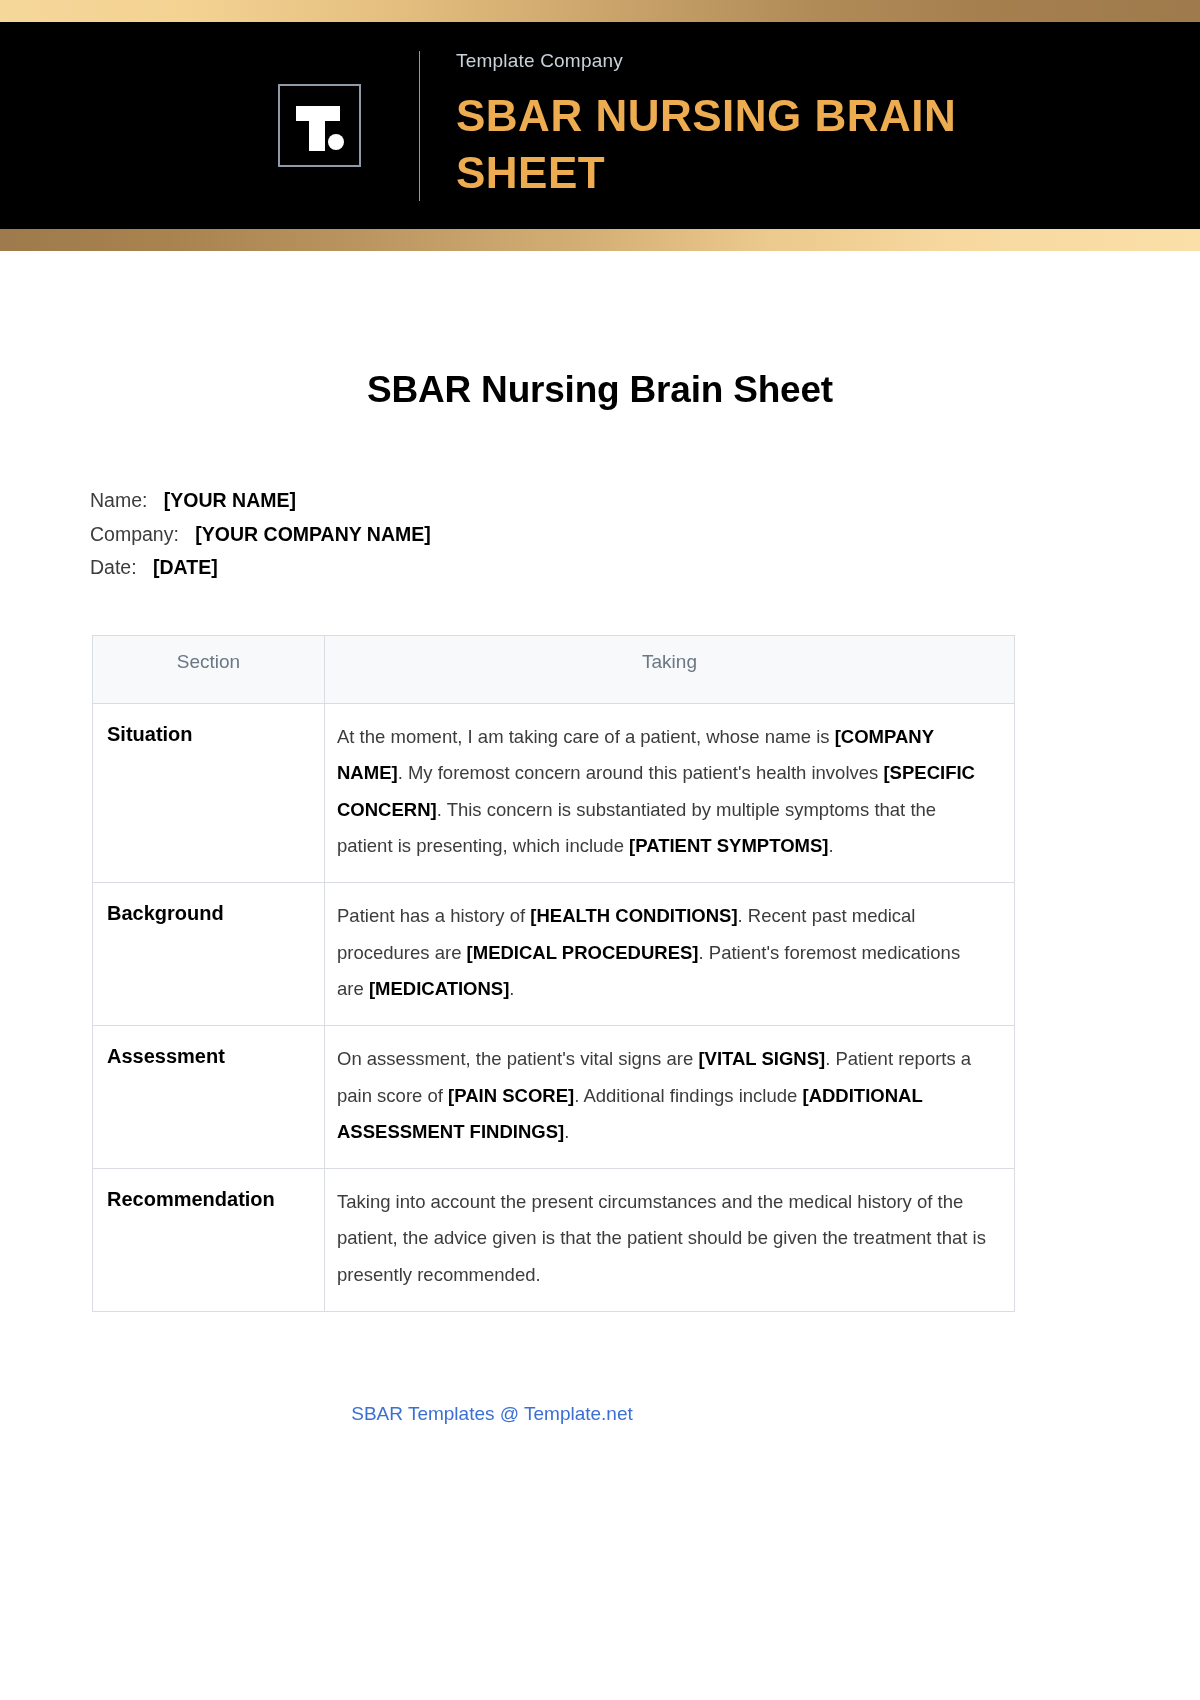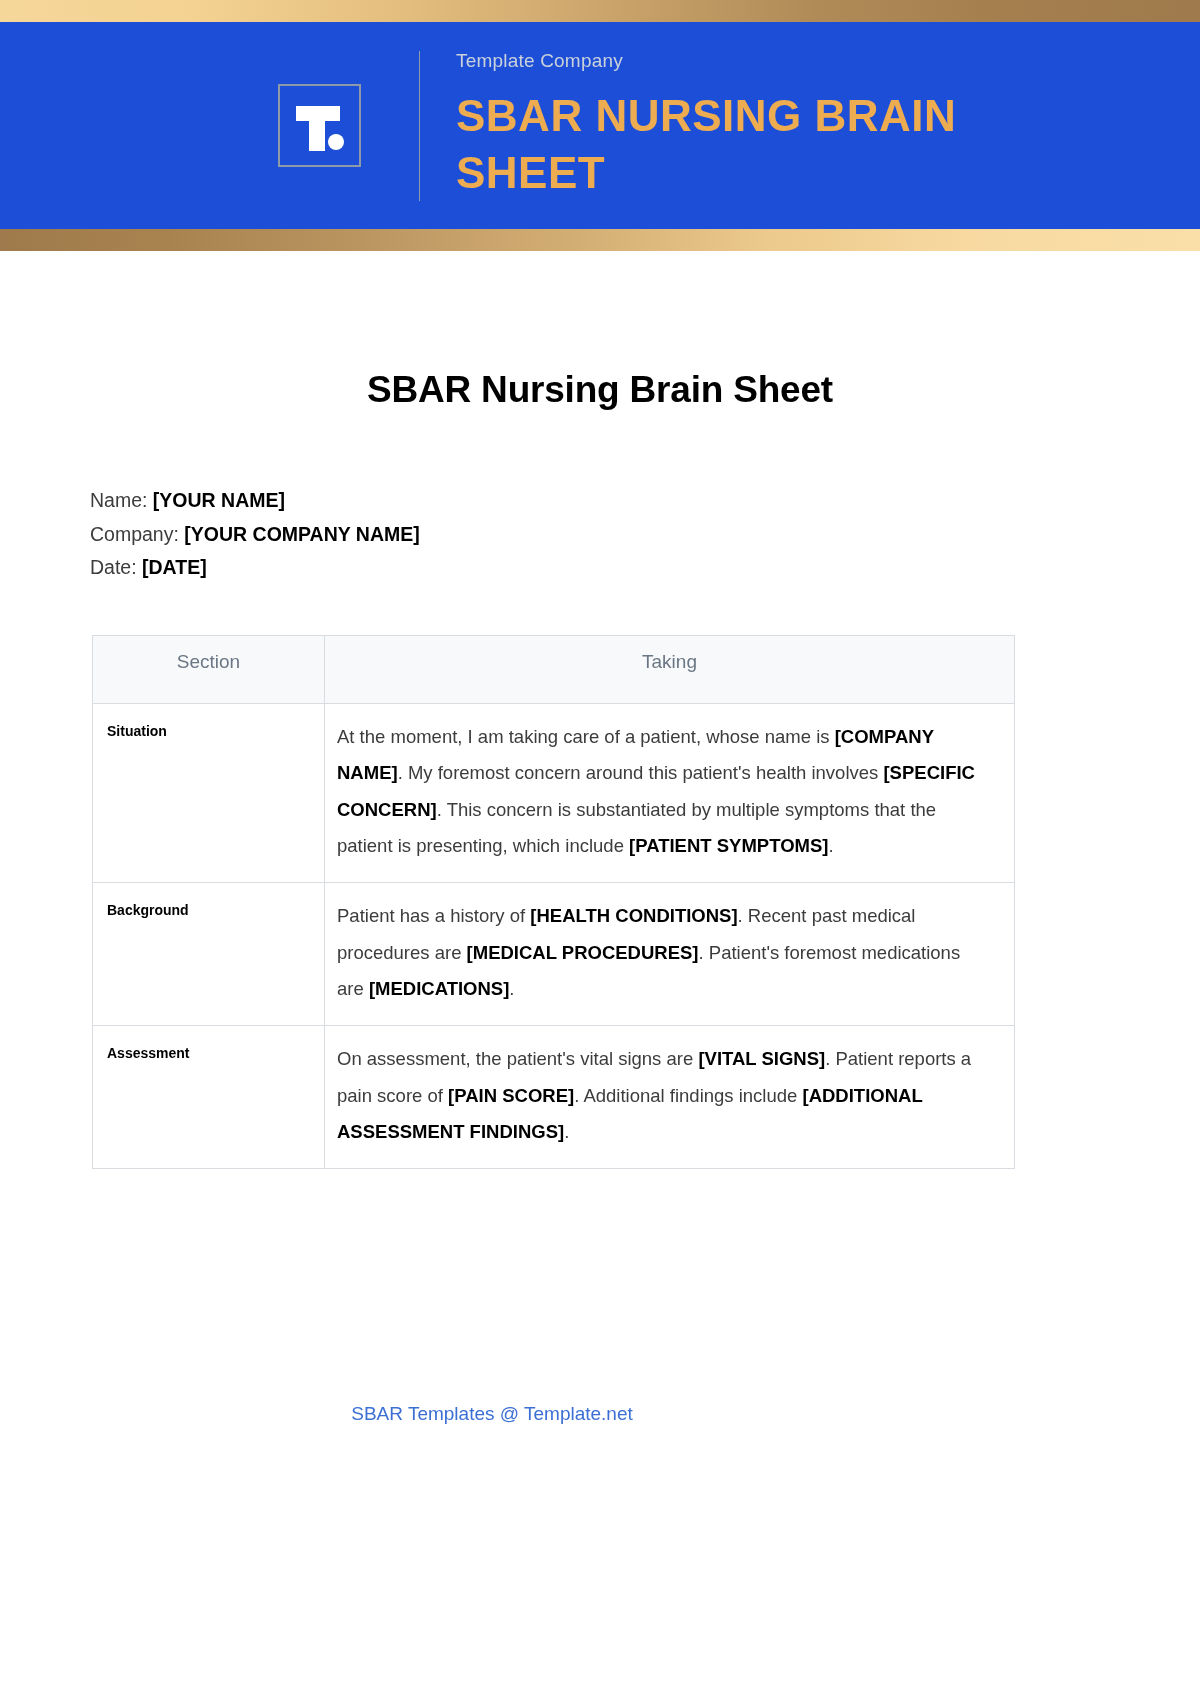--- a/index.html
+++ b/index.html
@@ -139,21 +139,21 @@
 
   .meta-block {
     margin-left: 90px;
     margin-top: 73px;
     font-size: 19.5px;
     line-height: 1.72;
     color: #3c3c3c;
   }
   .meta-line { white-space: nowrap; }
   .meta-label { color: #3c3c3c; font-weight: 400; }
-  .meta-value { color: #000000; font-weight: bold; }
+  .meta-value { color: #000000; font-weight: bold; margin-left: 11px; }
 
   
   table.sbar {
     margin-left: 92px;
     margin-top: 50px;
     width: 922px;
     border-collapse: collapse;
     table-layout: fixed;
   }
   table.sbar th, table.sbar td {
@@ -165,21 +165,21 @@
     color: #6b7785;
     font-size: 19px;
     font-weight: 400;
     text-align: center;
     padding: 15px 10px 30px;
   }
   col.c-section { width: 232px; }
   col.c-content { width: 690px; }
 
   td.section-cell {
-    font-size: 14px;
+    font-size: 20px;
     font-weight: bold;
     color: #000000;
     padding: 19px 0 19px 14px;
   }
   td.content-cell {
     font-size: 18.5px;
     color: #3c3c3c;
     line-height: 1.98;
     padding: 15px 22px 17px 12px;
   }
@@ -198,21 +198,21 @@
   }
 </style>
 </head>
 <body>
 
 <div class="page">
 
   <div class="header-wrap">
     <div class="gold-bar-top"></div>
 
-    <div class="header-band" style="background: #1d4ed8;">
+    <div class="header-band" style="background: #000000;">
       <div class="logo-mark">
         <span class="logo-t-bar"></span>
         <span class="logo-t-stem"></span>
         <span class="logo-dot"></span>
       </div>
 
       <div class="header-divider"></div>
 
       <div class="header-text">
         <div class="company-name">Template Company</div>
@@ -259,20 +259,24 @@
             <td class="content-cell"><span>At the moment, I am taking care of a patient, whose name is </span><b>[COMPANY NAME]</b><span>. My foremost concern around this patient's health involves </span><b>[SPECIFIC CONCERN]</b><span>. This concern is substantiated by multiple symptoms that the patient is presenting, which include </span><b>[PATIENT SYMPTOMS]</b><span>.</span></td>
           </tr>
           <tr>
             <td class="section-cell">Background</td>
             <td class="content-cell"><span>Patient has a history of </span><b>[HEALTH CONDITIONS]</b><span>. Recent past medical procedures are </span><b>[MEDICAL PROCEDURES]</b><span>. Patient's foremost medications are </span><b>[MEDICATIONS]</b><span>.</span></td>
           </tr>
           <tr>
             <td class="section-cell">Assessment</td>
             <td class="content-cell"><span>On assessment, the patient's vital signs are </span><b>[VITAL SIGNS]</b><span>. Patient reports a pain score of </span><b>[PAIN SCORE]</b><span>. Additional findings include </span><b>[ADDITIONAL ASSESSMENT FINDINGS]</b><span>.</span></td>
           </tr>
+          <tr>
+            <td class="section-cell">Recommendation</td>
+            <td class="content-cell"><span>Taking into account the present circumstances and the medical history of the patient, the advice given is that the patient should be given the treatment that is presently recommended.</span></td>
+          </tr>
         </tbody>
     </table>
 
   </div>
 
   <a class="footer-link" href="#" style="color: rgb(59, 111, 212);">SBAR Templates @ Template.net</a>
 
 </div>
 
 </body></html>

